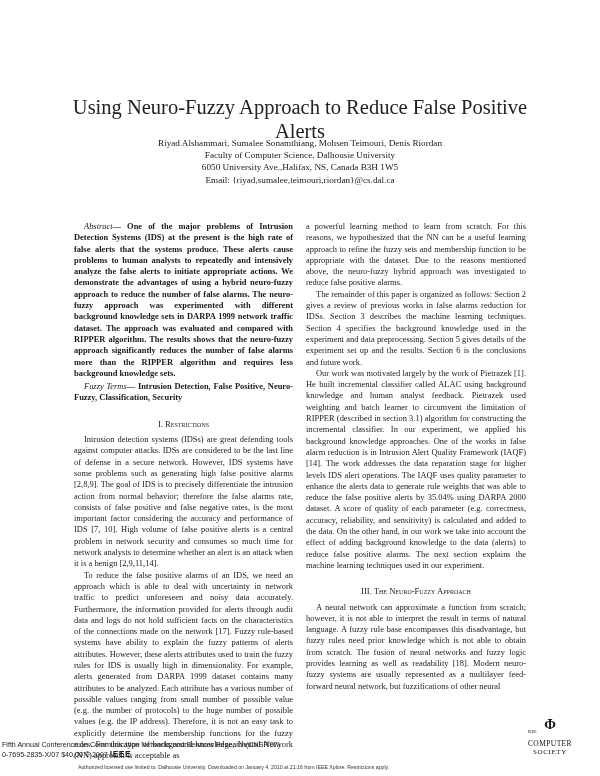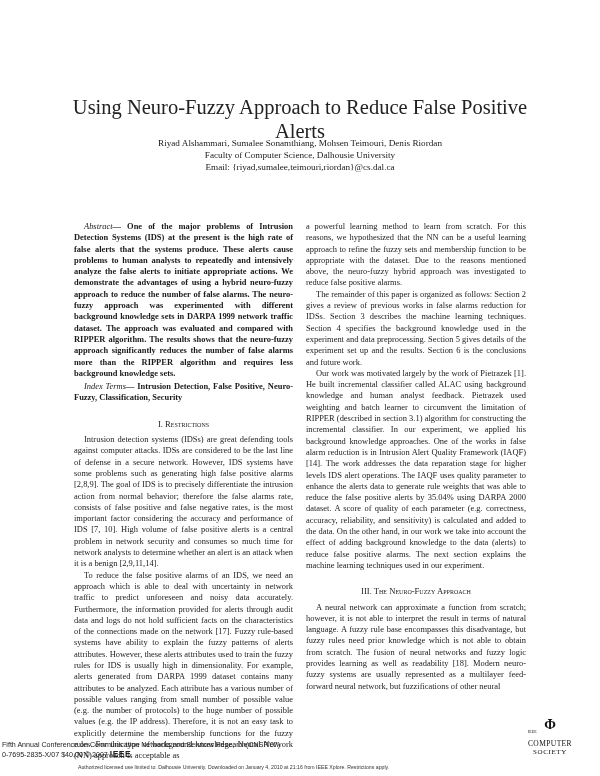--- a/index.html
+++ b/index.html
@@ -33,26 +33,27 @@
   .logo .l2 { font-size:7px; letter-spacing:0.6px; line-height:8px; }
 </style>
 </head>
 <body>
 
 <div class="title">Using Neuro-Fuzzy Approach to Reduce False Positive Alerts</div>
 
 <div class="authors">
   <div>Riyad Alshammari, Sumalee Sonamthiang, Mohsen Teimouri, Denis Riordan</div>
   <div>Faculty of Computer Science, Dalhousie University</div>
+  <div>6050 University Ave.,Halifax, NS, Canada B3H 1W5</div>
   <div>Email: {riyad,sumalee,teimouri,riordan}@cs.dal.ca</div>
 </div>
 
 <div class="col left">
   <p class="abstract"><i>Abstract</i><span>— One of the major problems of Intrusion Detection Systems (IDS) at the present is the high rate of false alerts that the systems produce. These alerts cause problems to human analysts to repeatedly and intensively analyze the false alerts to initiate appropriate actions. We demonstrate the advantages of using a hybrid neuro-fuzzy approach to reduce the number of false alarms. The neuro-fuzzy approach was experimented with different background knowledge sets in DARPA 1999 network traffic dataset. The approach was evaluated and compared with RIPPER algorithm. The results shows that the neuro-fuzzy approach significantly reduces the number of false alarms more than the RIPPER algorithm and requires less background knowledge sets.</span></p>
-  <p class="indexterms"><i>Index Terms</i><span>— Intrusion Detection, False Positive, Neuro-Fuzzy, Classification, Security</span></p>
+  <p class="indexterms"><i>Fuzzy Terms</i><span>— Intrusion Detection, False Positive, Neuro-Fuzzy, Classification, Security</span></p>
   <p class="sechead">I. Restrictions</p>
   <p>Intrusion detection systems (IDSs) are great defending tools against computer attacks. IDSs are considered to be the last line of defense in a secure network. However, IDS systems have some problems such as generating high false positive alarms [2,8,9]. The goal of IDS is to precisely differentiate the intrusion action from normal behavior; therefore the false alarms rate, consists of false positive and false negative rates, is the most important factor considering the accuracy and performance of IDS [7, 10]. High volume of false positive alerts is a central problem in network security and consumes so much time for network analysts to determine whether an alert is an attack when it is a benign [2,9,11,14].</p>
   <p>To reduce the false positive alarms of an IDS, we need an approach which is able to deal with uncertainty in network traffic to predict unforeseen and noisy data accurately. Furthermore, the information provided for alerts through audit data and logs do not hold sufficient facts on the characteristics of the connections made on the network [17]. Fuzzy rule-based systems have ability to explain the fuzzy patterns of alerts attributes. However, these alerts attributes used to train the fuzzy rules for IDS is usually high in dimensionality. For example, alerts generated from DARPA 1999 dataset contains many attributes to be analyzed. Each attribute has a various number of possible values ranging from small number of possible value (e.g. the number of protocols) to the huge number of possible values (e.g. the IP address). Therefore, it is not an easy task to explicitly determine the membership functions for the fuzzy rules. For this type of background knowledge, Neural Network (NN) approach is acceptable as</p>
 </div>
 
 <div class="col right">
   <p class="noindent">a powerful learning method to learn from scratch. For this reasons, we hypothesized that the NN can be a useful learning approach to refine the fuzzy sets and membership function to be appropriate with the dataset. Due to the reasons mentioned above, the neuro-fuzzy hybrid approach was investigated to reduce false positive alarms.</p>
   <p>The remainder of this paper is organized as follows: Section 2 gives a review of previous works in false alarms reduction for IDSs. Section 3 describes the machine learning techniques. Section 4 specifies the background knowledge used in the experiment and data preprocessing. Section 5 gives details of the experiment set up and the results. Section 6 is the conclusions and future work.</p>
   <p>Our work was motivated largely by the work of Pietrazek [1]. He built incremental classifier called ALAC using background knowledge and human analyst feedback. Pietrazek used weighting and batch learner to circumvent the limitation of RIPPER (described in section 3.1) algorithm for constructing the incremental classifier. In our experiment, we applied his background knowledge approaches. One of the works in false alarm reduction is in Intrusion Alert Quality Framework (IAQF) [14]. The work addresses the data reparation stage for higher levels IDS alert operations. The IAQF uses quality parameter to enhance the alerts data to generate rule weights that was able to reduce the false positive alerts by 35.04% using DARPA 2000 dataset. A score of quality of each parameter (e.g. correctness, accuracy, reliability, and sensitivity) is calculated and added to the data. On the other hand, in our work we take into account the effect of adding background knowledge to the data (alerts) to reduce false positive alarms. The next section explains the machine learning techniques used in our experiment.</p>
   <p class="sechead">III. The Neuro-Fuzzy Approach</p>

